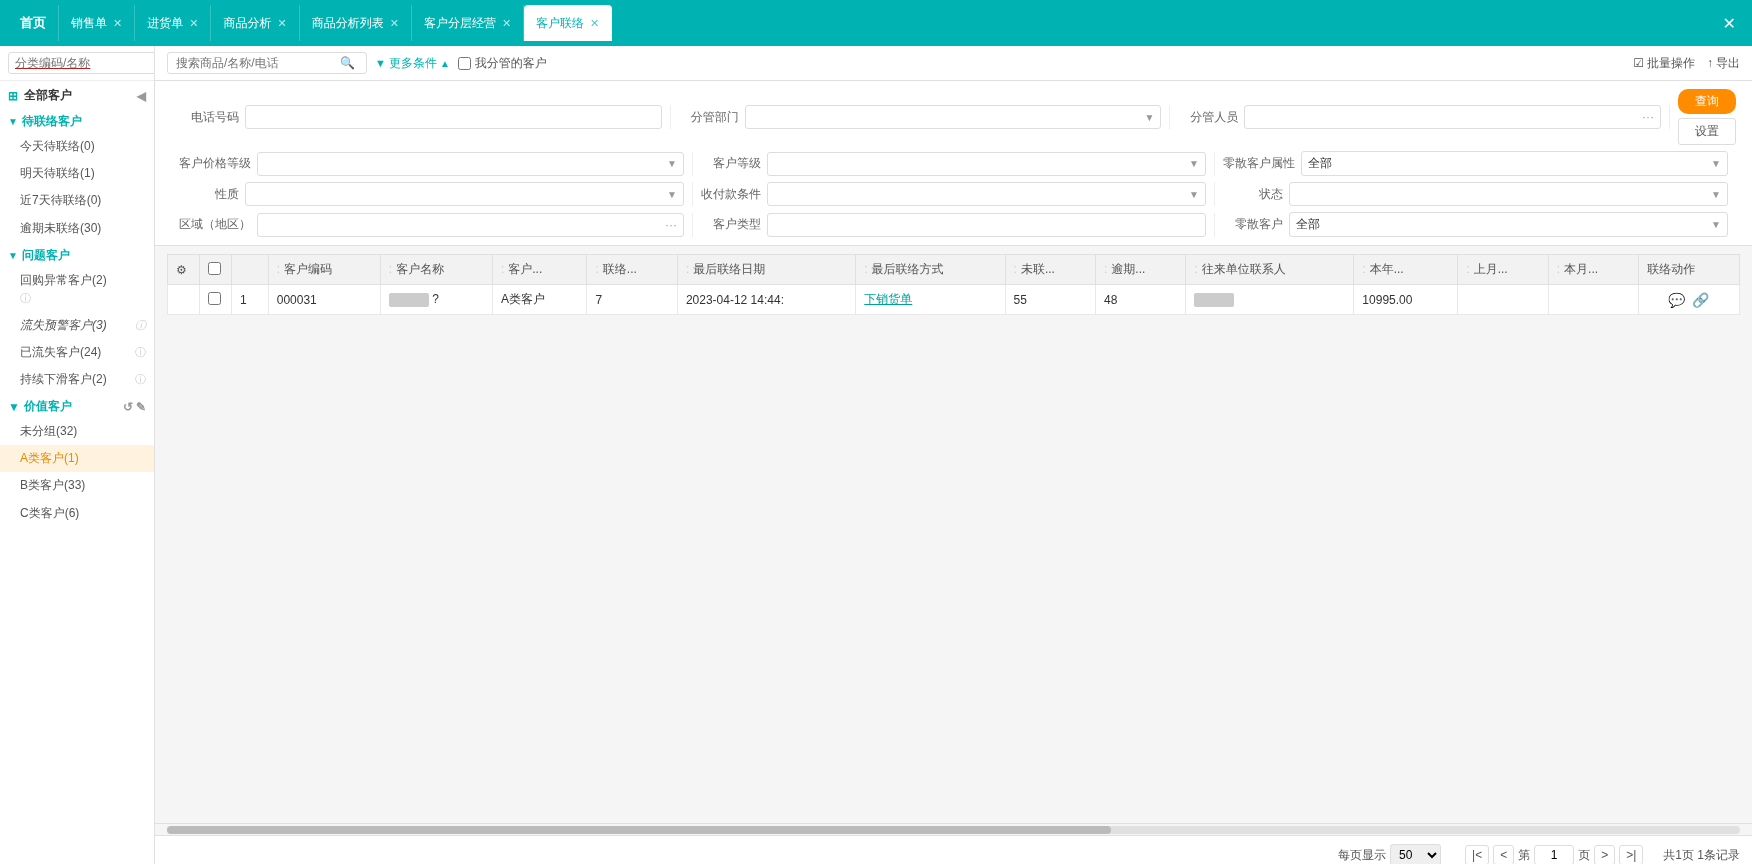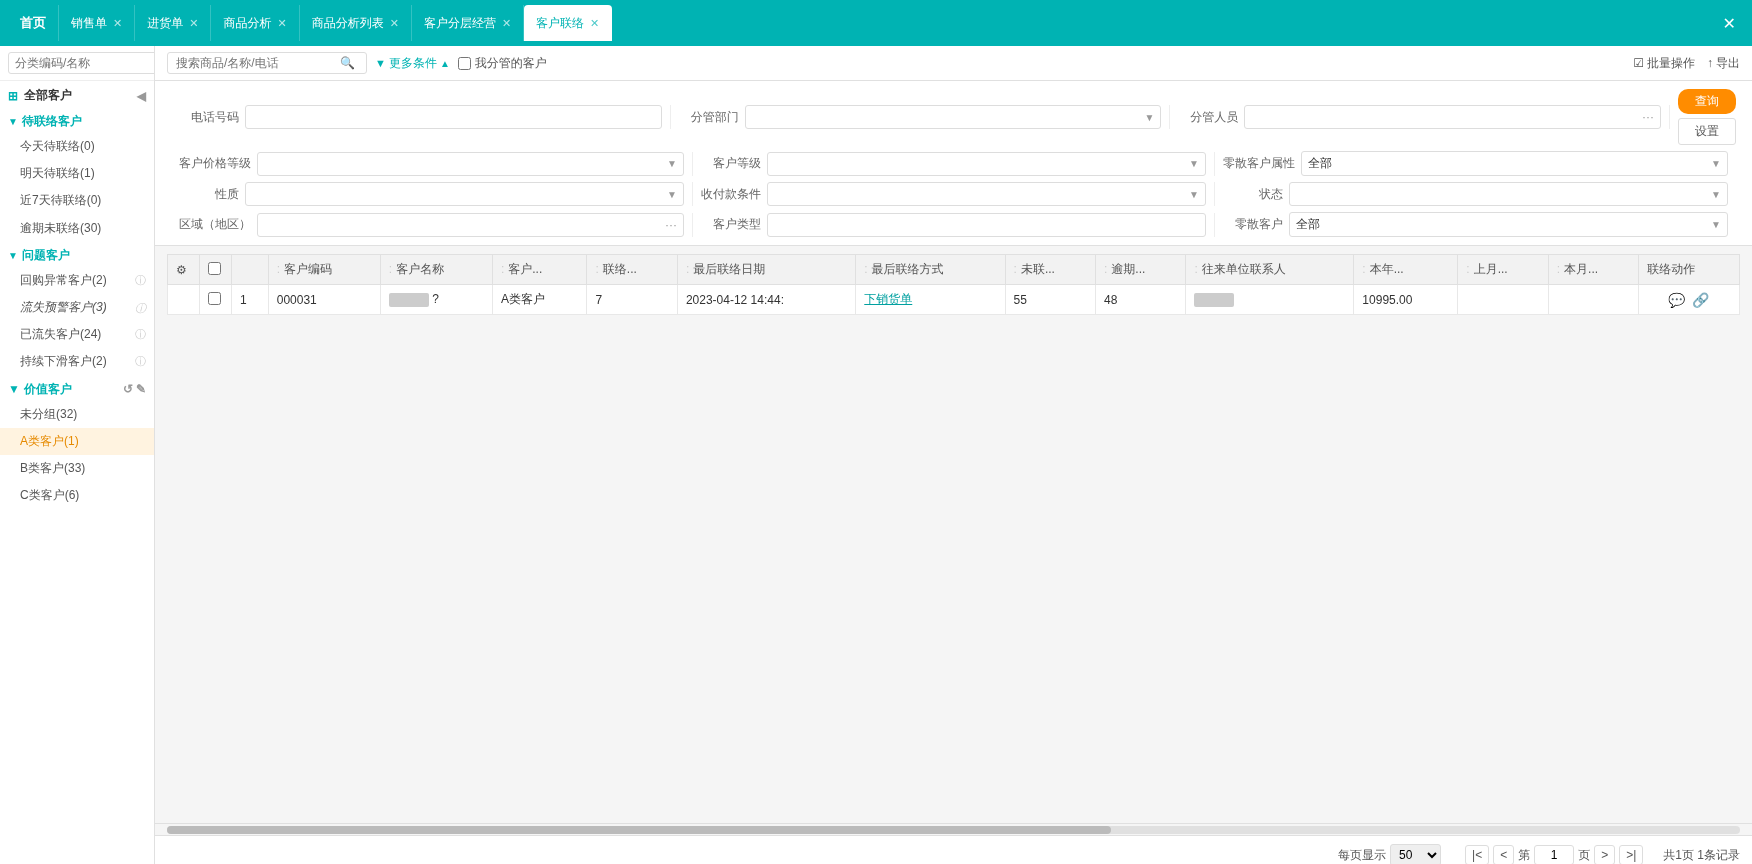--- a/index.html
+++ b/index.html
@@ -33,21 +33,22 @@
       display: flex; flex-direction: column;
     }
     .sidebar-search {
       display: flex; align-items: center;
       padding: 6px 8px; border-bottom: 1px solid #eee;
       gap: 4px;
     }
     .sidebar-search input {
       flex: 1; border: 1px solid #ddd; border-radius: 3px;
       padding: 3px 6px; font-size: 12px; outline: none;
-      color: #ec4899;
+      color: #b91c1c;
+      text-decoration: underline;
     }
     .sidebar-header {
       display: flex; align-items: center;
       padding: 6px 8px 4px;
       font-weight: bold; color: #333; font-size: 13px;
     }
     .sidebar-header .grid-icon { margin-right: 6px; color: #00b3b3; }
     .sidebar-header .collapse-icon { margin-left: auto; color: #999; cursor: pointer; }
     .sidebar-group-header {
       display: flex; align-items: center;
@@ -263,21 +264,21 @@
     </div>
     <div class="sidebar-item">今天待联络(0)</div>
     <div class="sidebar-item">明天待联络(1)</div>
     <div class="sidebar-item">近7天待联络(0)</div>
     <div class="sidebar-item">逾期未联络(30)</div>
 
     <div class="sidebar-group-header">
       <span class="arrow">▼</span>
       <span>问题客户</span>
     </div>
-    <div class="sidebar-item" style="display:flex;align-items:center;justify-content:space-between;">
+    <div class="sidebar-item" style="display:flex;justify-content:space-between;flex-direction:column;">
       <span>回购异常客户(2)</span>
       <span style="color:#ccc;font-size:11px;">ⓘ</span>
     </div>
     <div class="sidebar-item" style="display:flex;align-items:flex-end;justify-content:space-between;font-style:italic;">
       <span>流失预警客户(3)</span>
       <span style="color:#ccc;font-size:11px;">ⓘ</span>
     </div>
     <div class="sidebar-item" style="display:flex;align-items:center;justify-content:space-between;">
       <span>已流失客户(24)</span>
       <span style="color:#ccc;font-size:11px;">ⓘ</span>

